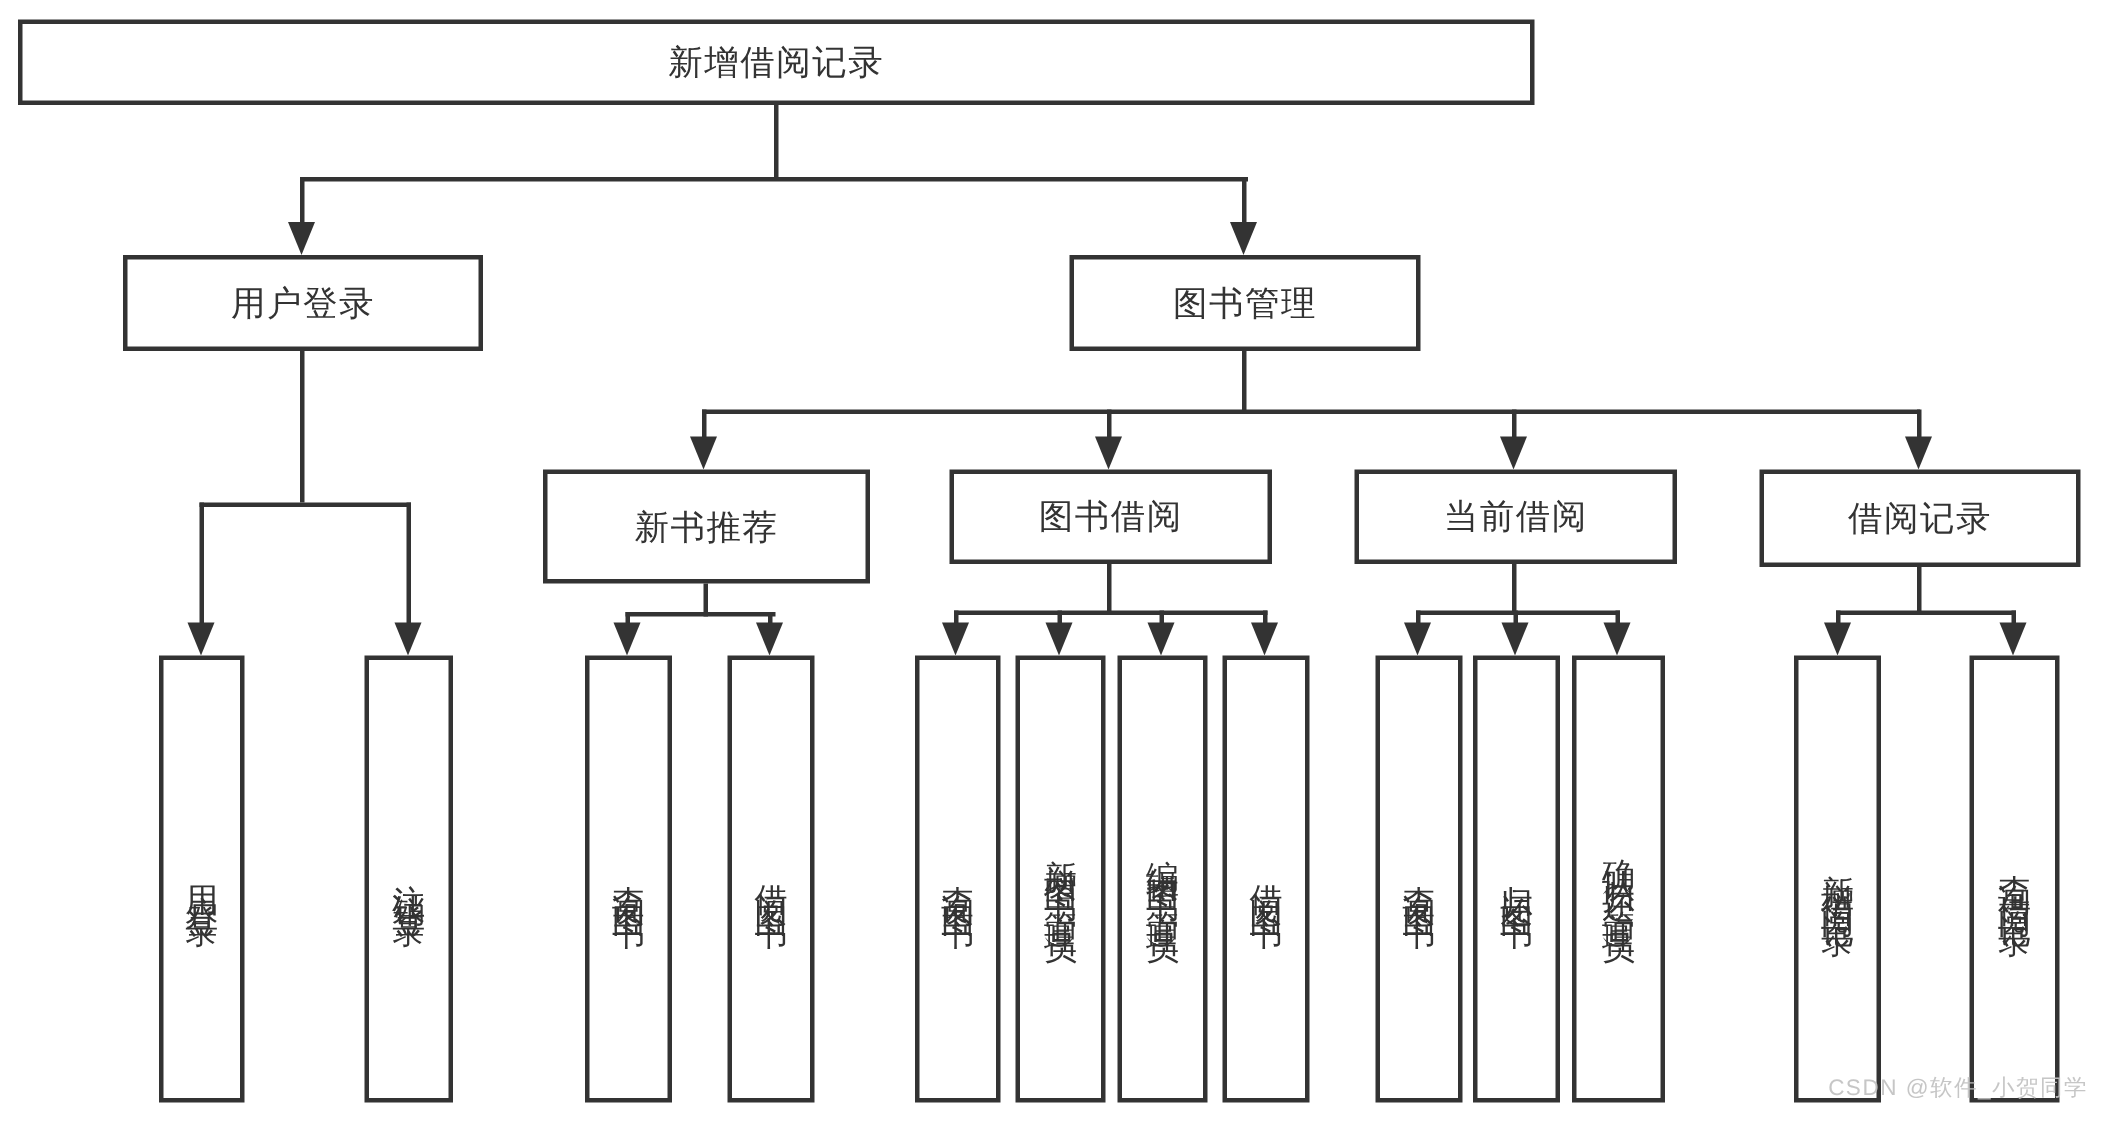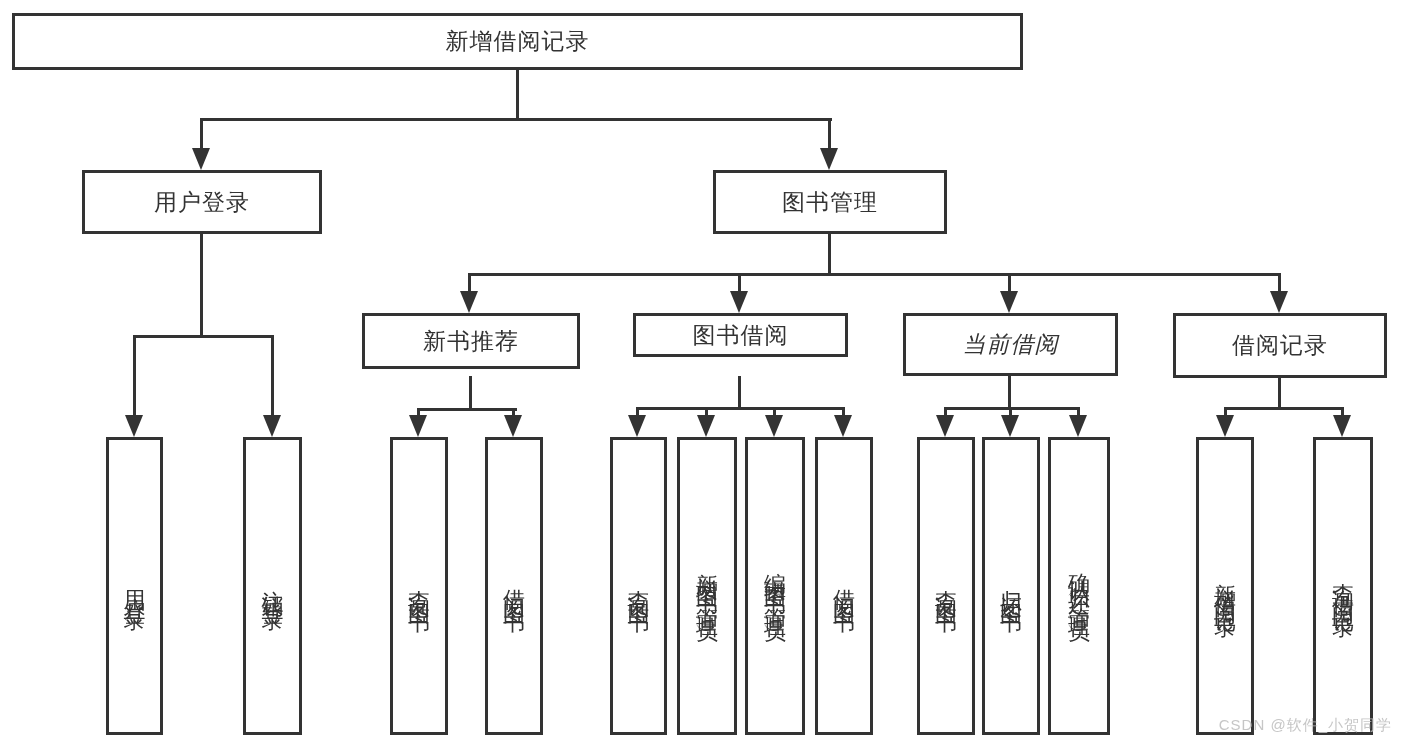--- a/index.html
+++ b/index.html
@@ -117,27 +117,27 @@
     <span>新增借阅记录</span>
   </div>
 
   <div class="box hbox" style="left:82px;top:170px;width:240px;height:64px;">
     <span>用户登录</span>
   </div>
   <div class="box hbox" style="left:713px;top:170px;width:234px;height:64px;">
     <span>图书管理</span>
   </div>
 
-  <div class="box hbox" style="left:362px;top:313px;width:218px;height:56px;">
+  <div class="box hbox" style="left:362px;top:313px;width:218px;height:76px;">
     <span>新书推荐</span>
   </div>
-  <div class="box hbox" style="left:633px;top:313px;width:215px;height:44px;">
+  <div class="box hbox" style="left:633px;top:313px;width:215px;height:63px;">
     <span>图书借阅</span>
   </div>
-  <div class="box hbox" style="left:903px;top:313px;width:215px;height:63px;font-style:italic;">
+  <div class="box hbox" style="left:903px;top:313px;width:215px;height:63px;">
     <span>当前借阅</span>
   </div>
   <div class="box hbox" style="left:1173px;top:313px;width:214px;height:65px;">
     <span>借阅记录</span>
   </div>
 
   <div class="box vbox" style="left:106px;top:437px;width:57px;height:298px;">
     <span class="vtext">用户登录</span>
   </div>
   <div class="box vbox" style="left:243px;top:437px;width:59px;height:298px;">

